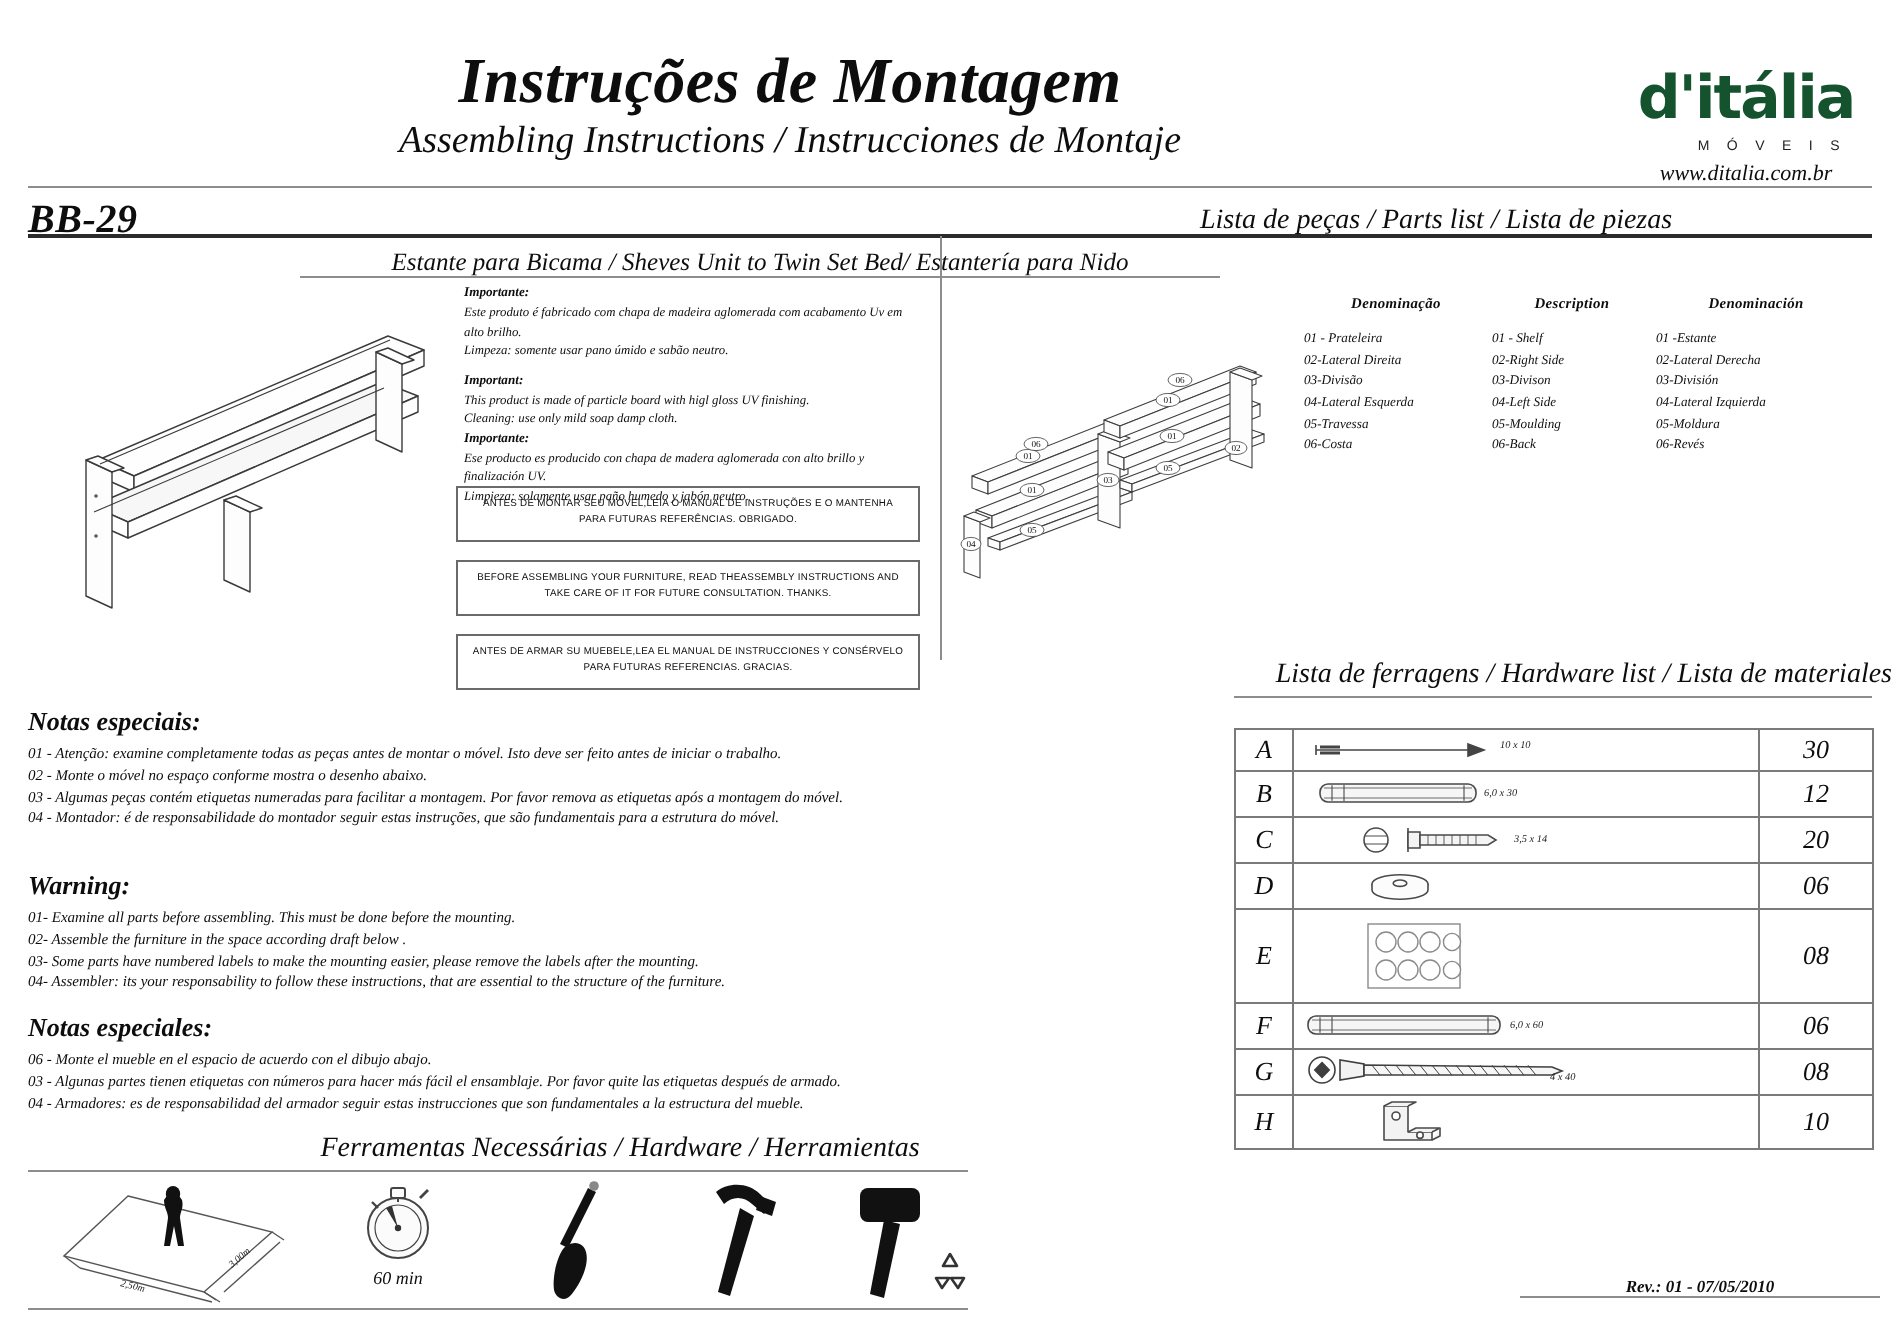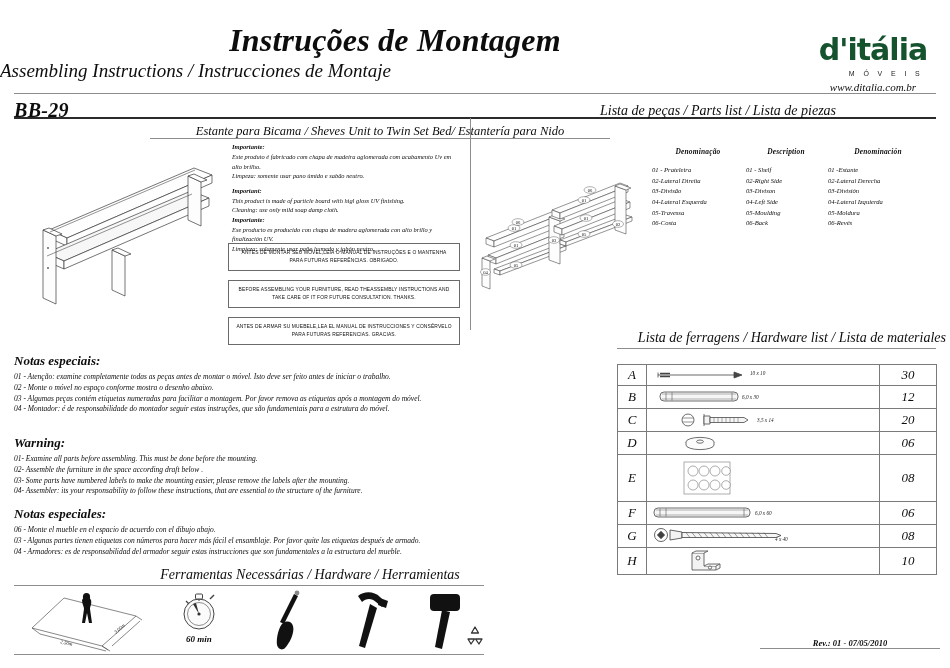--- a/index.html
+++ b/index.html
@@ -8,21 +8,21 @@
     font-family:"Liberation Serif", serif; color:#0d0d0d;
   }
   .page{position:absolute;inset:0;}
 
   
   .title-main{
     position:absolute;left:0;top:22px;width:790px;text-align:center;
     font-size:32px;font-weight:bold;font-style:italic;letter-spacing:.2px;
   }
   .title-sub{
-    position:absolute;left:0;top:60px;width:790px;text-align:left;
+    position:absolute;left:0;top:60px;width:790px;text-align:center;
     font-size:19px;font-style:italic;
   }
   .logo-wrap{position:absolute;left:800px;top:28px;width:146px;text-align:center;}
   .logo-mark{height:46px;position:relative;display:block;}
   .logo-text{
     font-family:"DejaVu Sans", sans-serif;font-weight:bold;font-size:30px;
     letter-spacing:-1px;line-height:44px;color:#14532d;
   }
   .logo-sub{
     font-family:"Liberation Sans", sans-serif;font-size:7px;letter-spacing:3.4px;
@@ -103,21 +103,21 @@
   .notes p{margin:0;}
   .notes .hd{margin-bottom:1px;}
 
   
   .tools-title{
     position:absolute;left:120px;top:567px;width:380px;text-align:center;
     font-size:14px;font-style:italic;
   }
   .tools-row{position:absolute;left:14px;top:588px;width:470px;height:68px;}
   .tool{position:absolute;text-align:center;}
-  .tool-cap{font-size:9px;font-weight:bold;font-style:italic;
+  .tool-cap{font-size:9px;font-weight:normal;font-style:italic;
     font-family:"Liberation Serif",serif;}
 
   .rev{
     position:absolute;left:760px;top:638px;width:180px;text-align:center;
     font-size:8.5px;font-weight:bold;font-style:italic;
   }
   svg{display:block;}
 </style>
 </head>
 <body>

